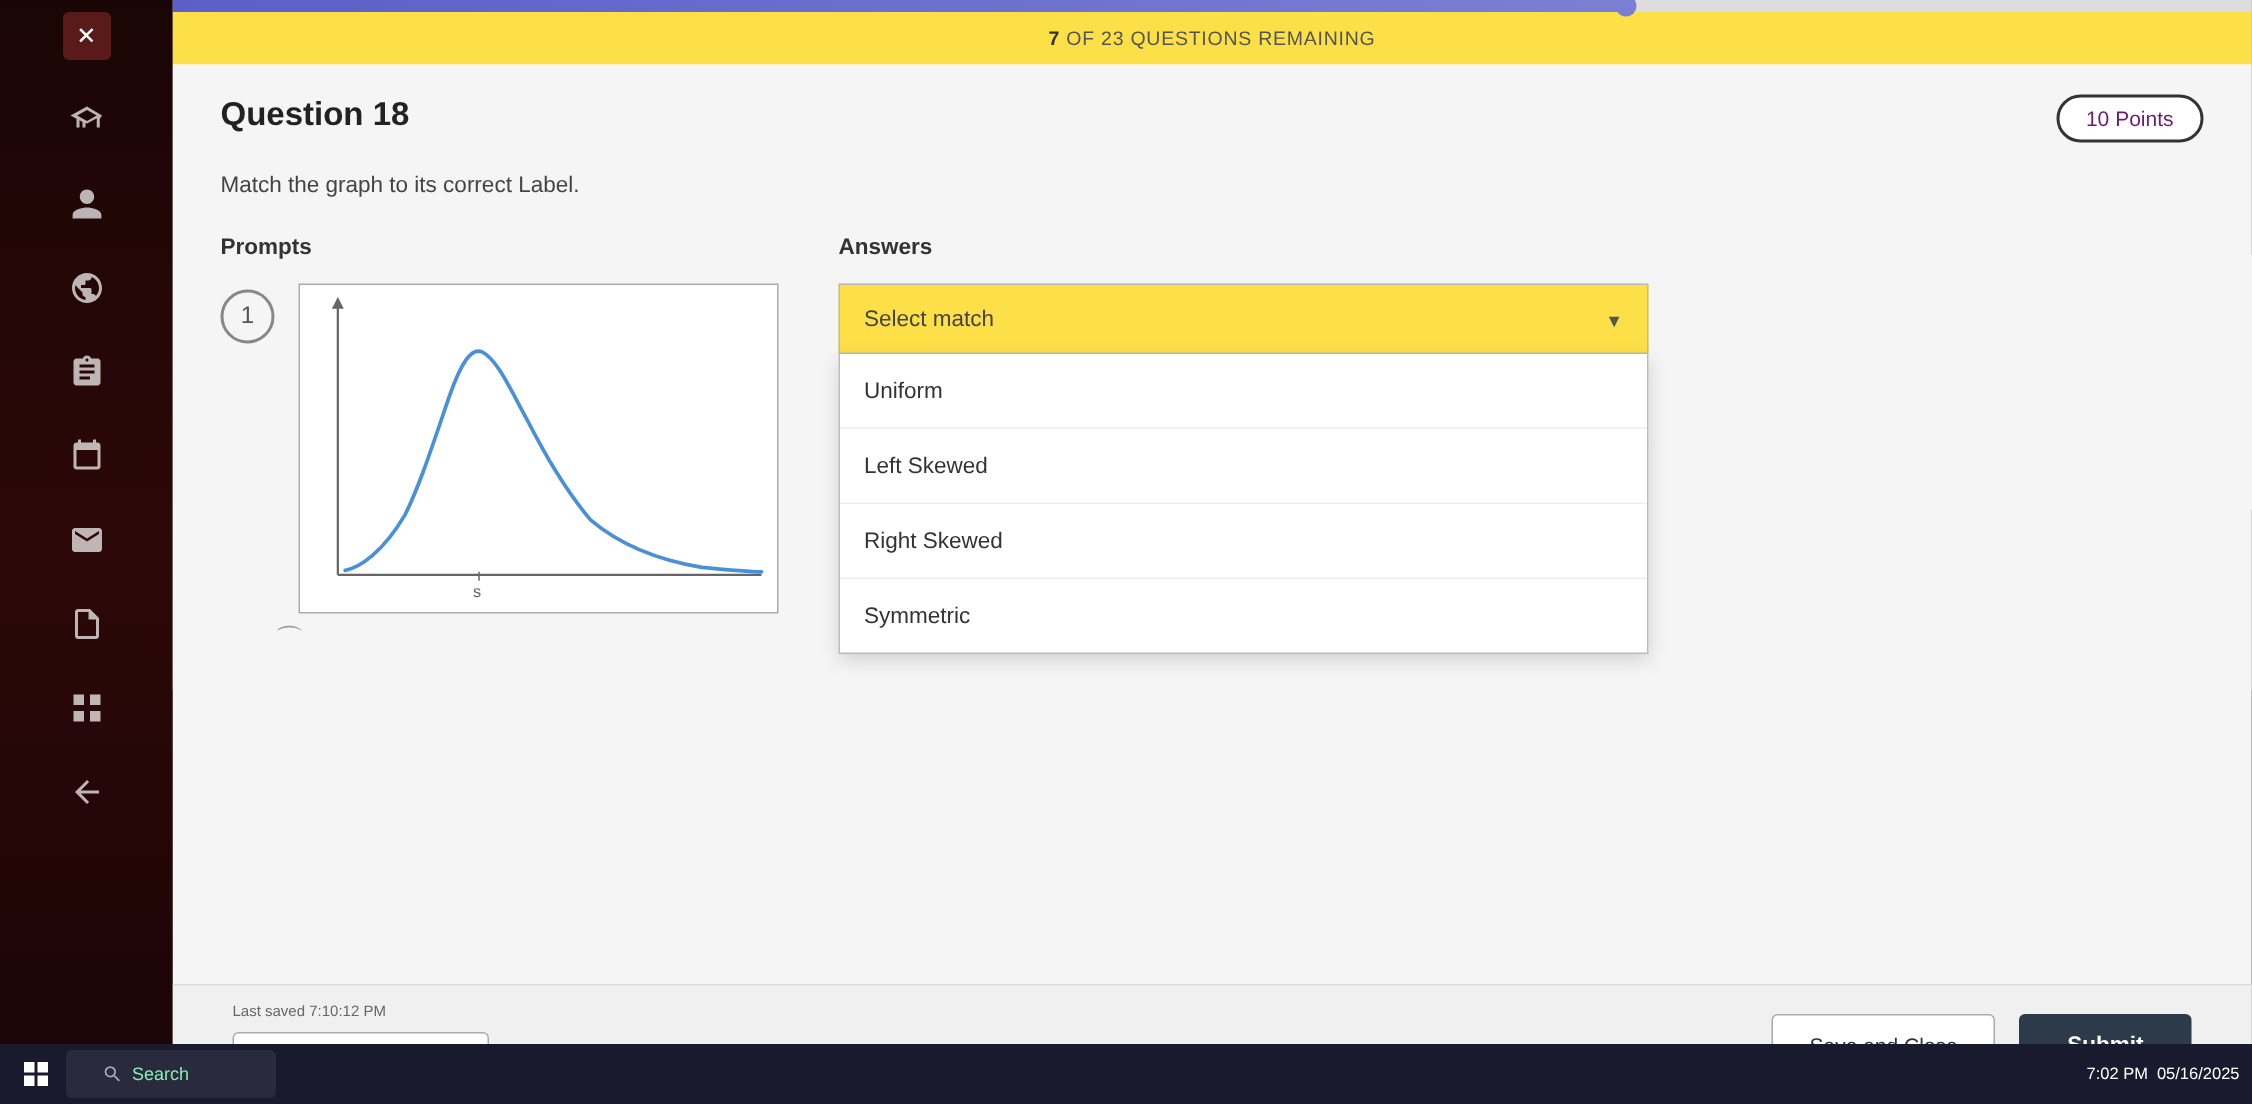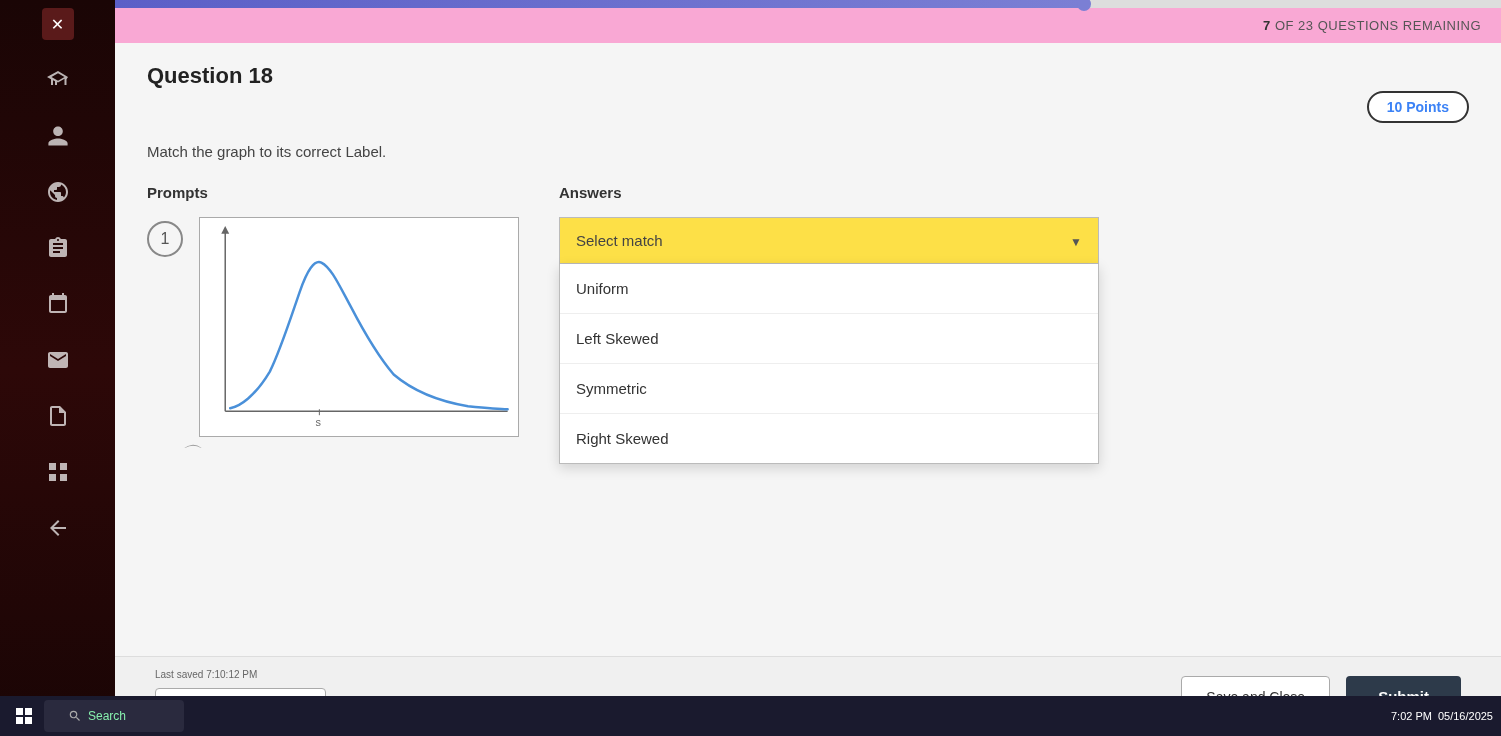--- a/index.html
+++ b/index.html
@@ -82,24 +82,24 @@
       top: -3px;
       width: 14px;
       height: 14px;
       background: #7b7fd4;
       border-radius: 50%;
     }
 
     
     .header-bar {
       display: flex;
-      justify-content: flex-end;
+      justify-content: center;
       align-items: center;
       padding: 10px 20px;
-      background: #f9a8d4;
+      background: #fde047;
     }
 
     .questions-remaining {
       font-size: 13px;
       color: #555;
       letter-spacing: 0.5px;
     }
 
     .questions-remaining strong {
       font-weight: bold;
@@ -123,24 +123,23 @@
       font-size: 22px;
       font-weight: 600;
       color: #222;
     }
 
     .points-badge {
       border: 2px solid #333;
       border-radius: 20px;
       padding: 6px 18px;
       font-size: 14px;
-      font-weight: 700;
-      color: #3b82f6;
+      font-weight: 400;
+      color: #701a75;
       background: white;
-      margin-top: 28px;
     }
 
     .question-instruction {
       font-size: 15px;
       color: #444;
       margin-bottom: 24px;
     }
 
     
     .qa-container {
@@ -475,24 +474,24 @@
           </div>
 
           <div class="dropdown-menu">
             <div class="dropdown-option">
               <span>Uniform</span>
             </div>
             <div class="dropdown-option">
               <span>Left Skewed</span>
             </div>
             <div class="dropdown-option">
-              <span>Symmetric</span>
+              <span>Right Skewed</span>
             </div>
             <div class="dropdown-option">
-              <span>Right Skewed</span>
+              <span>Symmetric</span>
             </div>
           </div>
         </div>
 
         <div style="margin-top: 60px; border-top: 1px solid #ccc; width: 540px;"></div>
       </div>
     </div>
 
     <div class="scroll-indicator" style="text-align:left; margin-left: 36px; margin-top:4px;">
       <span style="font-size:20px; color:#999;">⌒</span>

